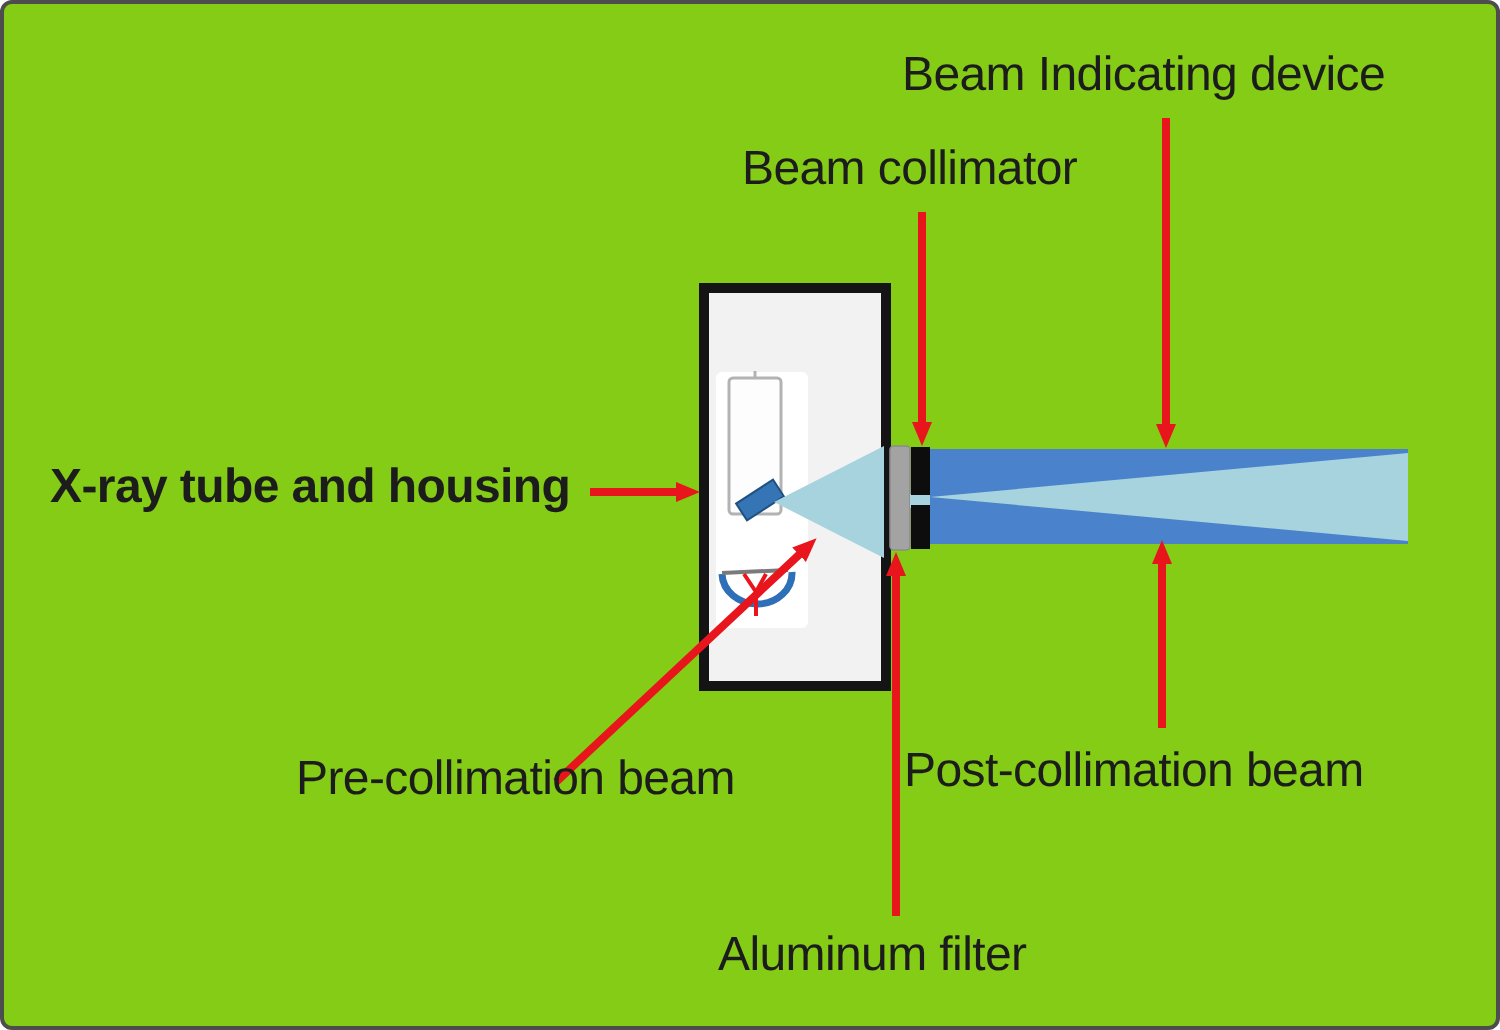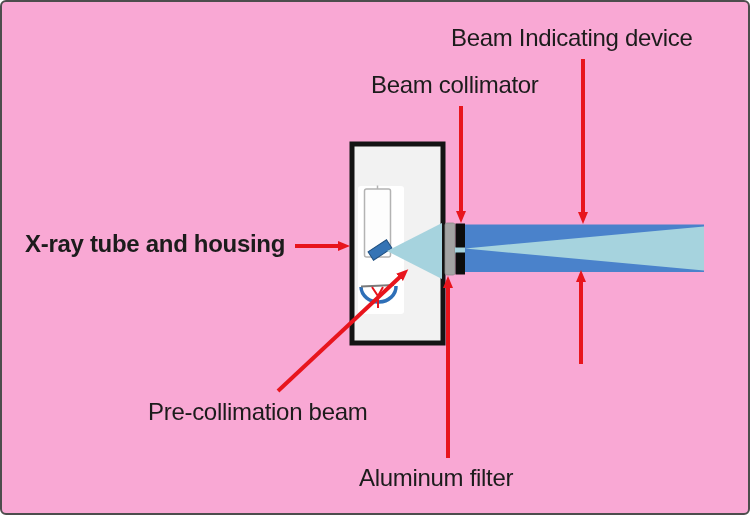--- a/index.html
+++ b/index.html
@@ -1,38 +1,38 @@
 <!DOCTYPE html>
 <html><head>
 <meta charset="utf-8">
 <style>
   html,body{margin:0;padding:0;background:#ffffff;}
   .canvas{
     position:relative;
     width:750px;height:515px;
-    background:#f9a8d4;
+    background:#84cc16;
     border:2px solid #4d4d4d;
     border-radius:6px;
     box-sizing:border-box;
     overflow:hidden;
     font-family:"Liberation Sans", sans-serif;
   }
   .diagram-svg{position:absolute;left:0;top:0;width:746px;height:511px;}
   .lbl{
     position:absolute;
     font-size:24px;
     color:#1c1c1c;
     white-space:nowrap;
     letter-spacing:-0.3px;
     line-height:1;
   }
   .lbl-bid{left:449px;top:24px;}
   .lbl-collimator{left:369px;top:71px;}
   .lbl-housing{left:23px;top:230px;font-weight:bold;}
-  .lbl-prebeam{left:146px;top:398px;text-align:center;}
+  .lbl-prebeam{left:146px;top:376px;text-align:center;}
   .lbl-postbeam{left:450px;top:372px;}
   .lbl-filter{left:357px;top:464px;text-align:right;}
 </style>
 </head>
 <body>
 
 <div class="canvas">
 
   <svg class="diagram-svg" viewBox="0 0 746 511">
     <defs>
@@ -76,14 +76,15 @@
       <line x1="579" y1="362" x2="579" y2="278" marker-end="url(#ah)"></line>
       <line x1="446" y1="456" x2="446" y2="284" marker-end="url(#ah)"></line>
       <line x1="276" y1="389" x2="399" y2="274" marker-end="url(#ah)"></line>
     </g>
   </svg>
 
   <div class="lbl lbl-bid">Beam Indicating device</div>
   <div class="lbl lbl-collimator">Beam collimator</div>
   <div class="lbl lbl-housing">X-ray tube and housing</div>
   <div class="lbl lbl-prebeam">Pre-collimation beam</div>
+  <div class="lbl lbl-postbeam">Post-collimation beam</div>
   <div class="lbl lbl-filter">Aluminum filter</div>
 </div>
 
 </body></html>

